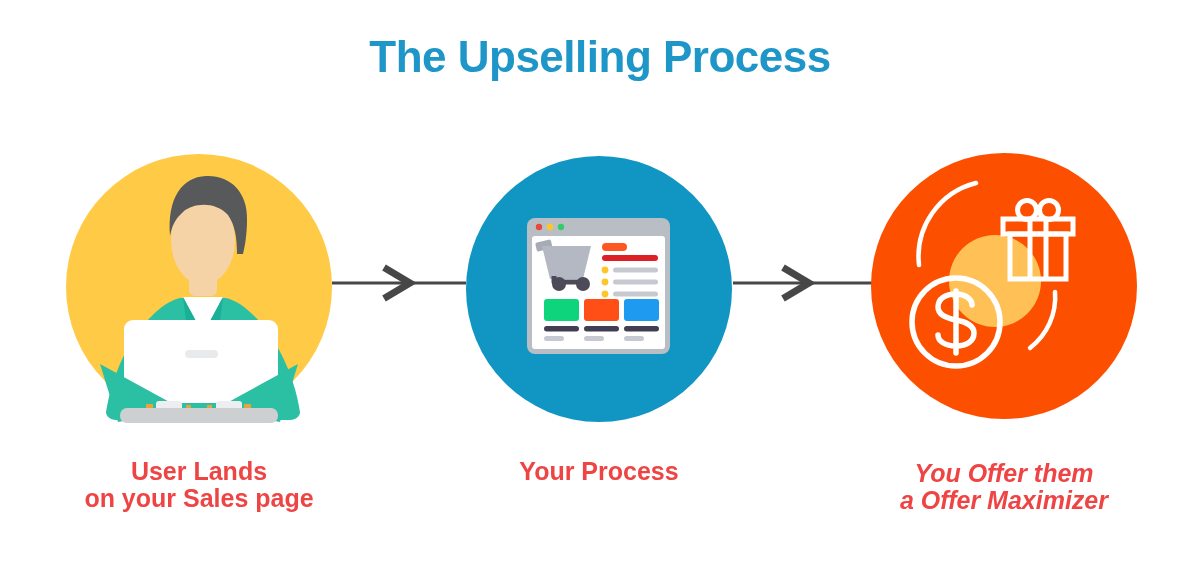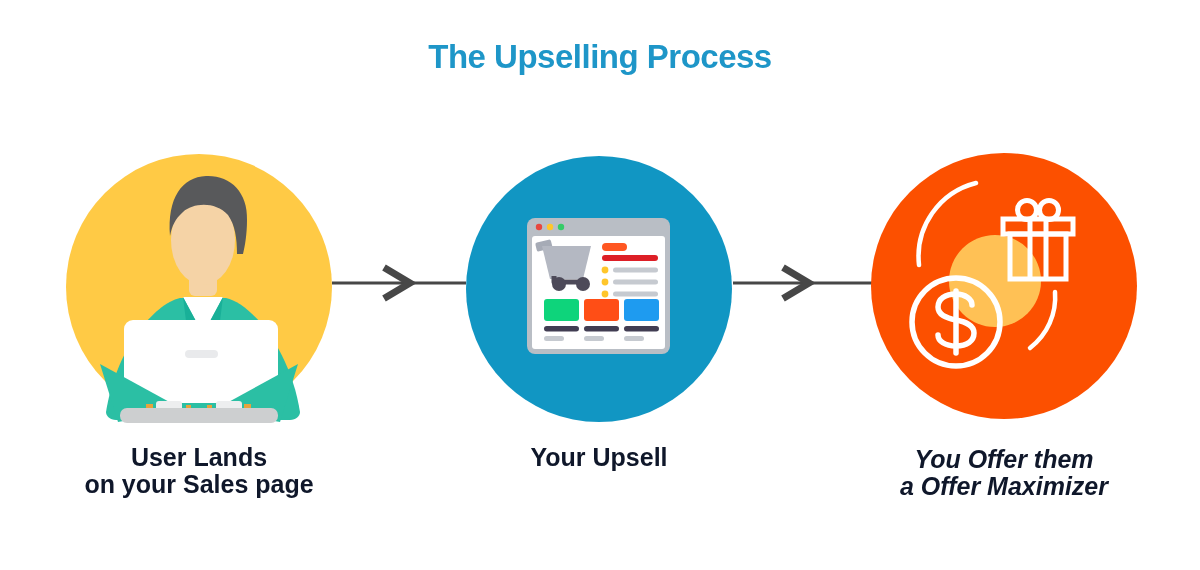--- a/index.html
+++ b/index.html
@@ -2,33 +2,33 @@
 <html><head>
 <meta charset="utf-8">
 <style>
   html,body{margin:0;padding:0;background:#ffffff;}
   .canvas{
     position:relative;width:1200px;height:570px;background:#ffffff;
     font-family:"Liberation Sans",sans-serif;overflow:hidden;
   }
   .title{
     position:absolute;left:0;top:32px;width:100%;margin:0;text-align:center;
-    font-size:33px;font-weight:700;color:#1E96C8;letter-spacing:-0.5px;line-height:49px;
+    font-size:44px;font-weight:700;color:#1E96C8;letter-spacing:-0.5px;line-height:49px;
   }
   .step-circle{position:absolute;width:266px;height:266px;}
   .step-circle svg{display:block;overflow:visible;}
   #circle-1{left:66px;top:154px;}
   #circle-2{left:466px;top:156px;}
   #circle-3{left:871px;top:153px;}
   .connector{position:absolute;top:261px;height:44px;}
   #connector-1{left:332px;width:134px;}
   #connector-2{left:733px;width:139px;}
   .step-label{
     position:absolute;text-align:center;font-size:25px;font-weight:700;
-    color:#0f172a;line-height:27px;
+    color:#ef4444;line-height:27px;margin-top:14px;
   }
   #label-1{left:49px;top:444px;width:300px;}
   #label-2{left:449px;top:444px;width:300px;}
   #label-3{left:854px;top:446px;width:300px;font-style:italic;}
   .step-label span{display:block;}
 </style>
 </head>
 <body>
 
 <div class="canvas">
@@ -146,20 +146,20 @@
                  C 103,188 96,193 85,193 C 74,193 67,188 67,182" stroke-width="5.5" stroke-linecap="round"></path>
       </g>
     </svg>
   </div>
 
   <div class="step-label" id="label-1">
     <span>User Lands</span>
     <span>on your Sales page</span>
   </div>
   <div class="step-label" id="label-2">
-    <span>Your Upsell</span>
+    <span>Your Process</span>
   </div>
   <div class="step-label" id="label-3">
     <span>You Offer them</span>
     <span>a Offer Maximizer</span>
   </div>
 
 </div>
 
 </body></html>

